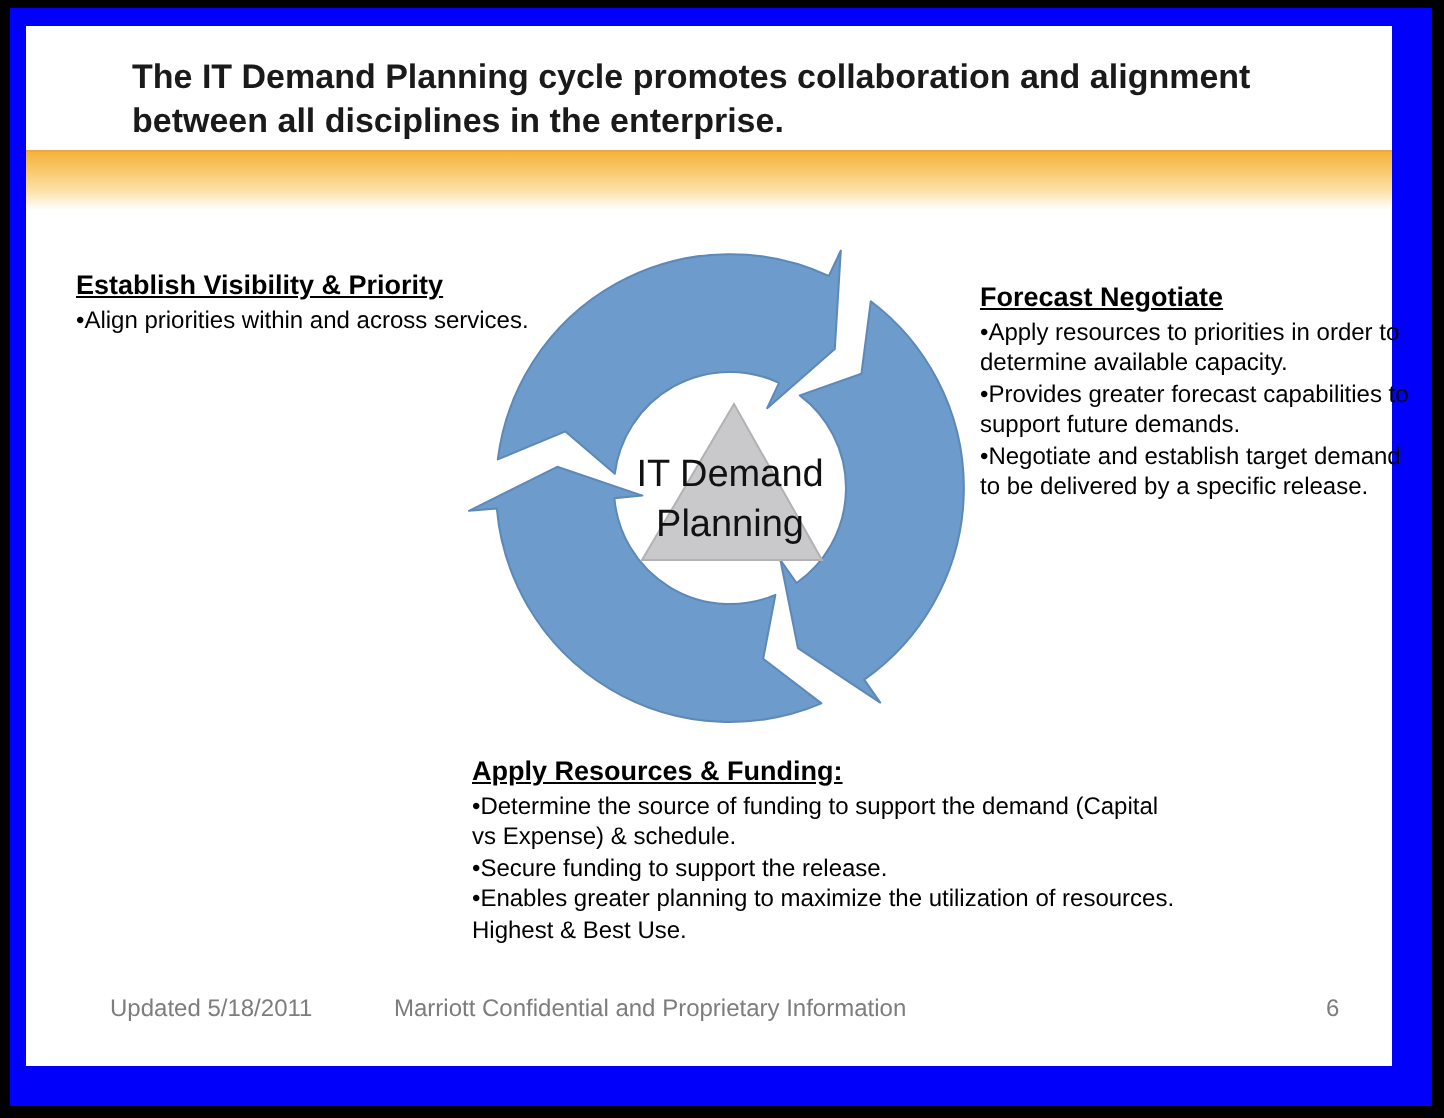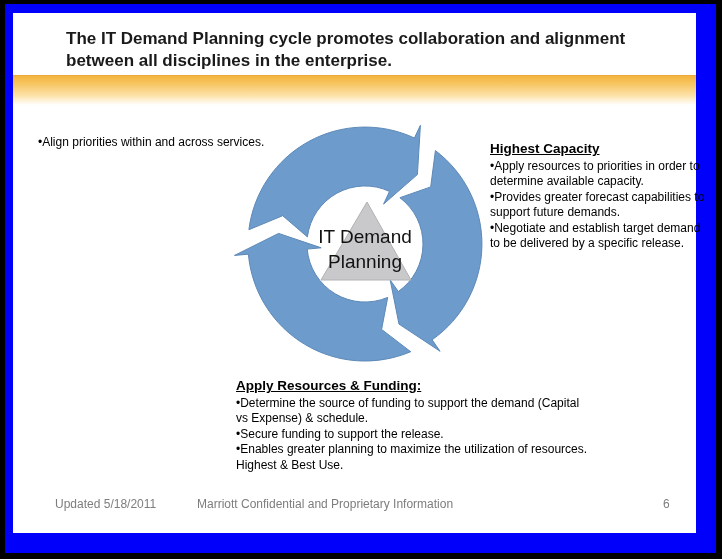--- a/index.html
+++ b/index.html
@@ -41,25 +41,26 @@
 <body>
 
 <div class="blue-frame">
   <div class="content">
 
     <div class="slide-title">The IT Demand Planning cycle promotes collaboration and alignment between all disciplines in the enterprise.</div>
 
     <div class="gold-bar"></div>
 
     <div class="tblock tb-left">
+      <div class="hd">Establish Visibility &amp; Priority</div>
       <div class="bl">•Align priorities within and across services.</div>
     </div>
 
     <div class="tblock tb-right">
-      <div class="hd">Highest Capacity</div>
+      <div class="hd">Forecast Negotiate</div>
       <div class="bl">•Apply resources to priorities in order to determine available capacity.</div>
       <div class="bl">•Provides greater forecast capabilities to support future demands.</div>
       <div class="bl">•Negotiate and establish target demand to be delivered by a  specific release.</div>
     </div>
 
     <div class="tblock tb-bottom">
       <div class="hd">Apply Resources &amp; Funding:</div>
       <div class="bl">•Determine the source of funding to support the demand (Capital vs Expense) &amp; schedule.</div>
       <div class="bl">•Secure funding to support the release.</div>
       <div class="bl">•Enables greater planning to maximize the utilization of resources. Highest &amp; Best Use.</div>

